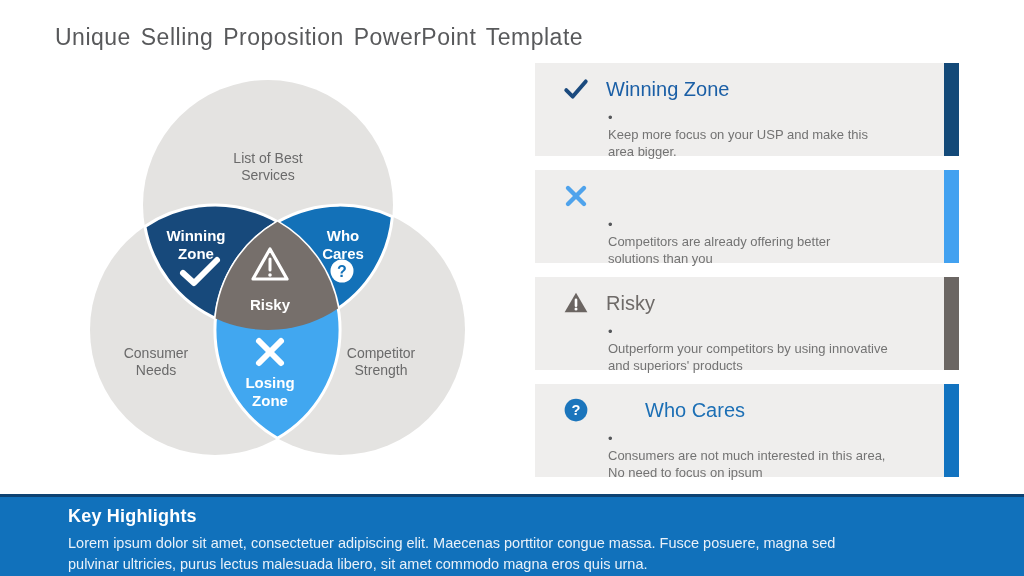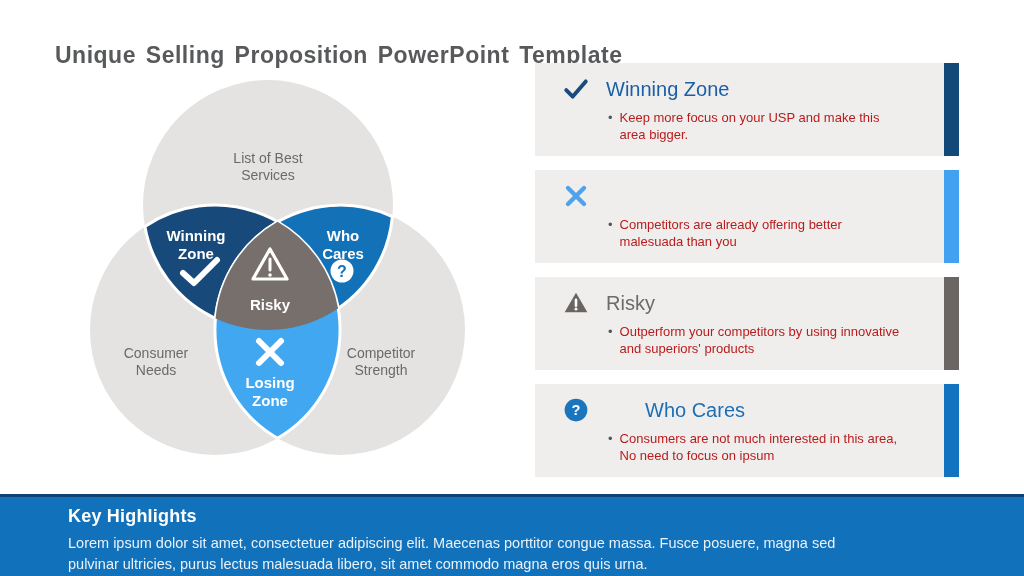--- a/index.html
+++ b/index.html
@@ -2,35 +2,35 @@
 <html><head>
 <meta charset="utf-8">
 <style>
   html,body{margin:0;padding:0;}
   body{
     width:1024px;height:576px;overflow:hidden;background:#ffffff;
     font-family:"Liberation Sans", sans-serif;position:relative;
   }
   .slide{position:absolute;inset:0;}
   .slide-title{
-    position:absolute;left:55px;top:42px;font-size:23px;color:#58595b;
-    letter-spacing:.5px;word-spacing:3px;font-weight:700;
+    position:absolute;left:55px;top:24px;font-size:23px;color:#58595b;
+    letter-spacing:.5px;word-spacing:3px;font-weight:400;
   }
   
   .venn{position:absolute;left:88px;top:75px;}
   .clabel{font-size:14px;fill:#6a6a6a;}
   .zlabel{font-size:15px;font-weight:bold;fill:#ffffff;}
   
   .panels{position:absolute;left:535px;top:63px;width:424px;}
   .panel{position:relative;width:424px;height:93px;background:#efeeed;margin-bottom:14px;}
   .panel-accent{position:absolute;right:0;top:0;width:15px;height:93px;background:#999;}
   .panel-head{display:flex;align-items:center;gap:17px;padding:13px 0 0 28px;}
   .panel-icon{width:26px;height:26px;display:inline-flex;align-items:center;justify-content:center;}
   .panel-title{font-size:20px;}
-  .panel-bullet{display:flex;padding-left:73px;margin-top:7px;font-size:13px;color:#b91c1c;line-height:1.32;}
+  .panel-bullet{display:flex;padding-left:73px;margin-top:7px;font-size:13px;color:#737373;line-height:1.32;flex-direction:column;}
   .panel-bullet .dot::before{content:"•";margin-right:7px;color:#55575a;}
   .bl span{display:block;max-width:330px;}
   
   .footer{
     position:absolute;left:0;top:494px;width:1024px;height:79px;
     border-top:3px solid #0d4272;padding:9px 0 0 68px;box-sizing:content-box;
   }
   .footer-title{font-size:18px;font-weight:bold;color:#ffffff;letter-spacing:.2px;}
   .footer-body{margin-top:6px;font-size:14.5px;color:#e9f1f9;line-height:1.45;}
   .footer-body span{display:block;}
@@ -116,21 +116,21 @@
           <svg width="24" height="24" viewBox="0 0 24 24">
             <line x1="4" y1="4" x2="20" y2="20" stroke-width="4.4" stroke-linecap="round" stroke="#4fa3ec"></line>
             <line x1="20" y1="4" x2="4" y2="20" stroke-width="4.4" stroke-linecap="round" stroke="#4fa3ec"></line>
           </svg>
         </span>
       </div>
       <div class="panel-bullet">
         <span class="dot"></span>
         <span class="bl">
           <span>Competitors are already offering better</span>
-          <span>malesuada than you</span>
+          <span>solutions than you</span>
         </span>
       </div>
       <div class="panel-accent" style="background: rgb(66, 161, 240);"></div>
     </div>
 
     <div class="panel">
       <div class="panel-head">
         <span class="panel-icon">
           <svg width="26" height="26" viewBox="0 0 24 24">
             <path d="M12 2.5 L22.5 20.5 L1.5 20.5 Z" stroke-linejoin="round" fill="#6b6562"></path>

